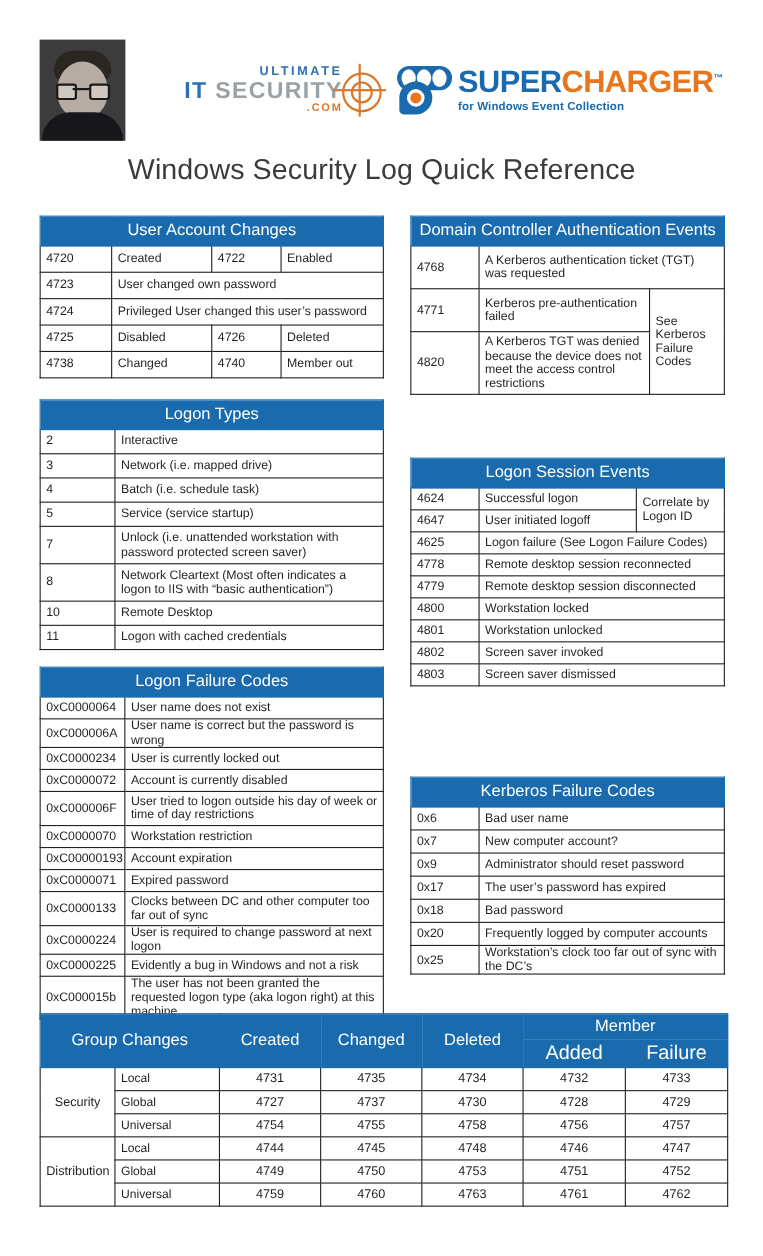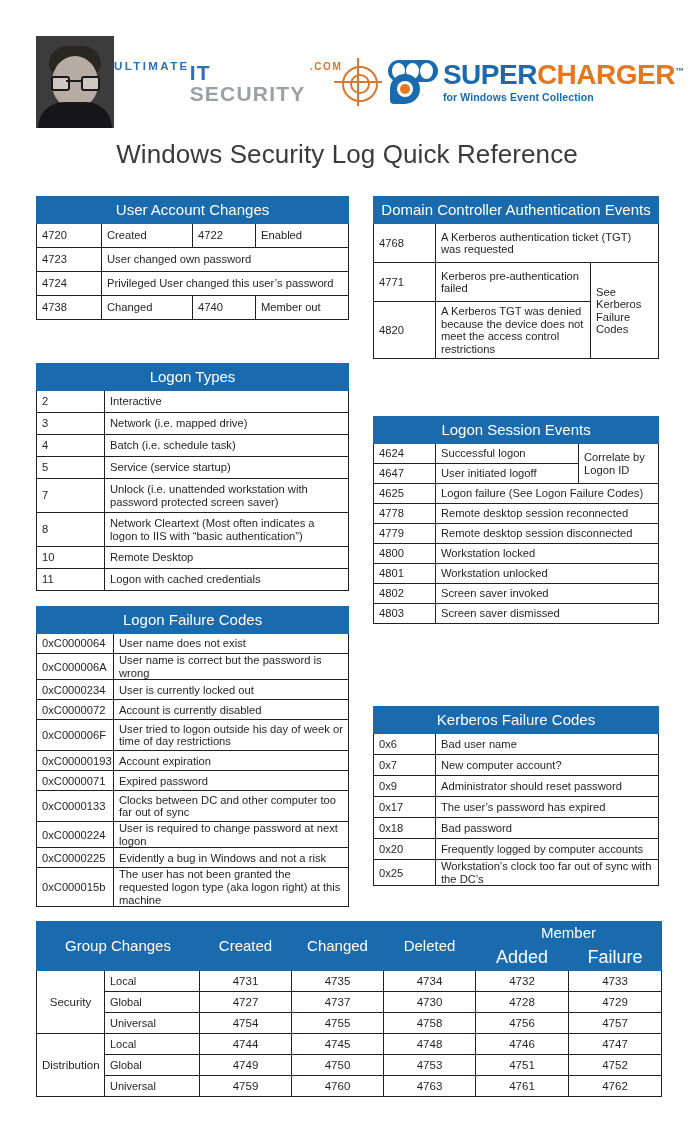--- a/index.html
+++ b/index.html
@@ -16,21 +16,21 @@
   .portrait .face{position:absolute;left:50%;top:20px;transform:translateX(-50%);width:46px;height:52px;border-radius:50% 50% 46% 46%;background:#b6aca4;}
   .portrait .hair{position:absolute;left:50%;top:10px;transform:translateX(-50%);width:52px;height:28px;border-radius:26px 26px 14px 14px;background:#2a2622;}
   .portrait .glassL,.portrait .glassR{position:absolute;top:40px;width:15px;height:11px;border:2px solid #1c1a18;border-radius:3px;background:#cfc8c2;}
   .portrait .glassL{left:15px;} .portrait .glassR{left:45px;}
   .portrait .bridge{position:absolute;left:30px;top:44px;width:15px;height:2px;background:#1c1a18;}
   .portrait .body{position:absolute;left:50%;bottom:0;transform:translateX(-50%);width:74px;height:26px;border-radius:26px 26px 0 0;background:#17161a;}
 
   .logos{flex:1 1 auto;display:flex;align-items:center;justify-content:flex-end;gap:6px;height:92px;padding-right:4px;}
 
   .uis{display:flex;align-items:center;gap:2px;}
-  .uis-text{display:flex;flex-direction:row;line-height:1;}
+  .uis-text{display:flex;flex-direction:column;align-items:flex-end;line-height:1;}
   .uis-ultimate{font-size:11.5px;letter-spacing:2.4px;color:#2f6fb5;font-weight:bold;}
   .uis-itsec{font-size:21px;letter-spacing:1.2px;color:#2f6fb5;font-weight:bold;margin-top:1px;}
   .uis-itsec .sec{color:#9aa1a6;}
   .uis-com{font-size:10px;letter-spacing:1.6px;color:#d9782d;font-weight:bold;margin-top:1px;}
   .crosshair{position:relative;width:48px;height:48px;margin-left:-10px;}
   .crosshair .ring{position:absolute;left:8px;top:8px;width:32px;height:32px;border:2px solid #d9782d;border-radius:50%;}
   .crosshair .ring2{position:absolute;left:16px;top:16px;width:16px;height:16px;border:2px solid #d9782d;border-radius:50%;}
   .crosshair .vh{position:absolute;left:23px;top:0;width:2px;height:48px;background:#d9782d;}
   .crosshair .hh{position:absolute;left:0;top:23px;width:48px;height:2px;background:#d9782d;}
 
@@ -138,20 +138,26 @@
       </tr>
       <tr>
         <td style="height:23px">4723</td>
         <td colspan="3">User changed own password</td>
       </tr>
       <tr>
         <td style="height:23px">4724</td>
         <td colspan="3">Privileged User changed this user’s password</td>
       </tr>
       <tr>
+        <td style="height:23px">4725</td>
+        <td>Disabled</td>
+        <td>4726</td>
+        <td>Deleted</td>
+      </tr>
+      <tr>
         <td style="height:23px">4738</td>
         <td>Changed</td>
         <td>4740</td>
         <td>Member out</td>
       </tr>
     </tbody>
   </table>
 
   <table class="tbl" style="left:36px;top:363px;width:312px;">
     <colgroup>
@@ -218,20 +224,24 @@
           <td class="code" style="height:19px">0xC0000234</td>
           <td>User is currently locked out</td>
         </tr>
       <tr>
           <td class="code" style="height:19px">0xC0000072</td>
           <td>Account is currently disabled</td>
         </tr>
       <tr>
           <td class="code" style="height:30px">0xC000006F</td>
           <td>User tried to logon outside his day of week or time of day restrictions</td>
+        </tr>
+      <tr>
+          <td class="code" style="height:19px">0xC0000070</td>
+          <td>Workstation restriction</td>
         </tr>
       <tr>
           <td class="code" style="height:19px">0xC00000193</td>
           <td>Account expiration</td>
         </tr>
       <tr>
           <td class="code" style="height:19px">0xC0000071</td>
           <td>Expired password</td>
         </tr>
       <tr>

